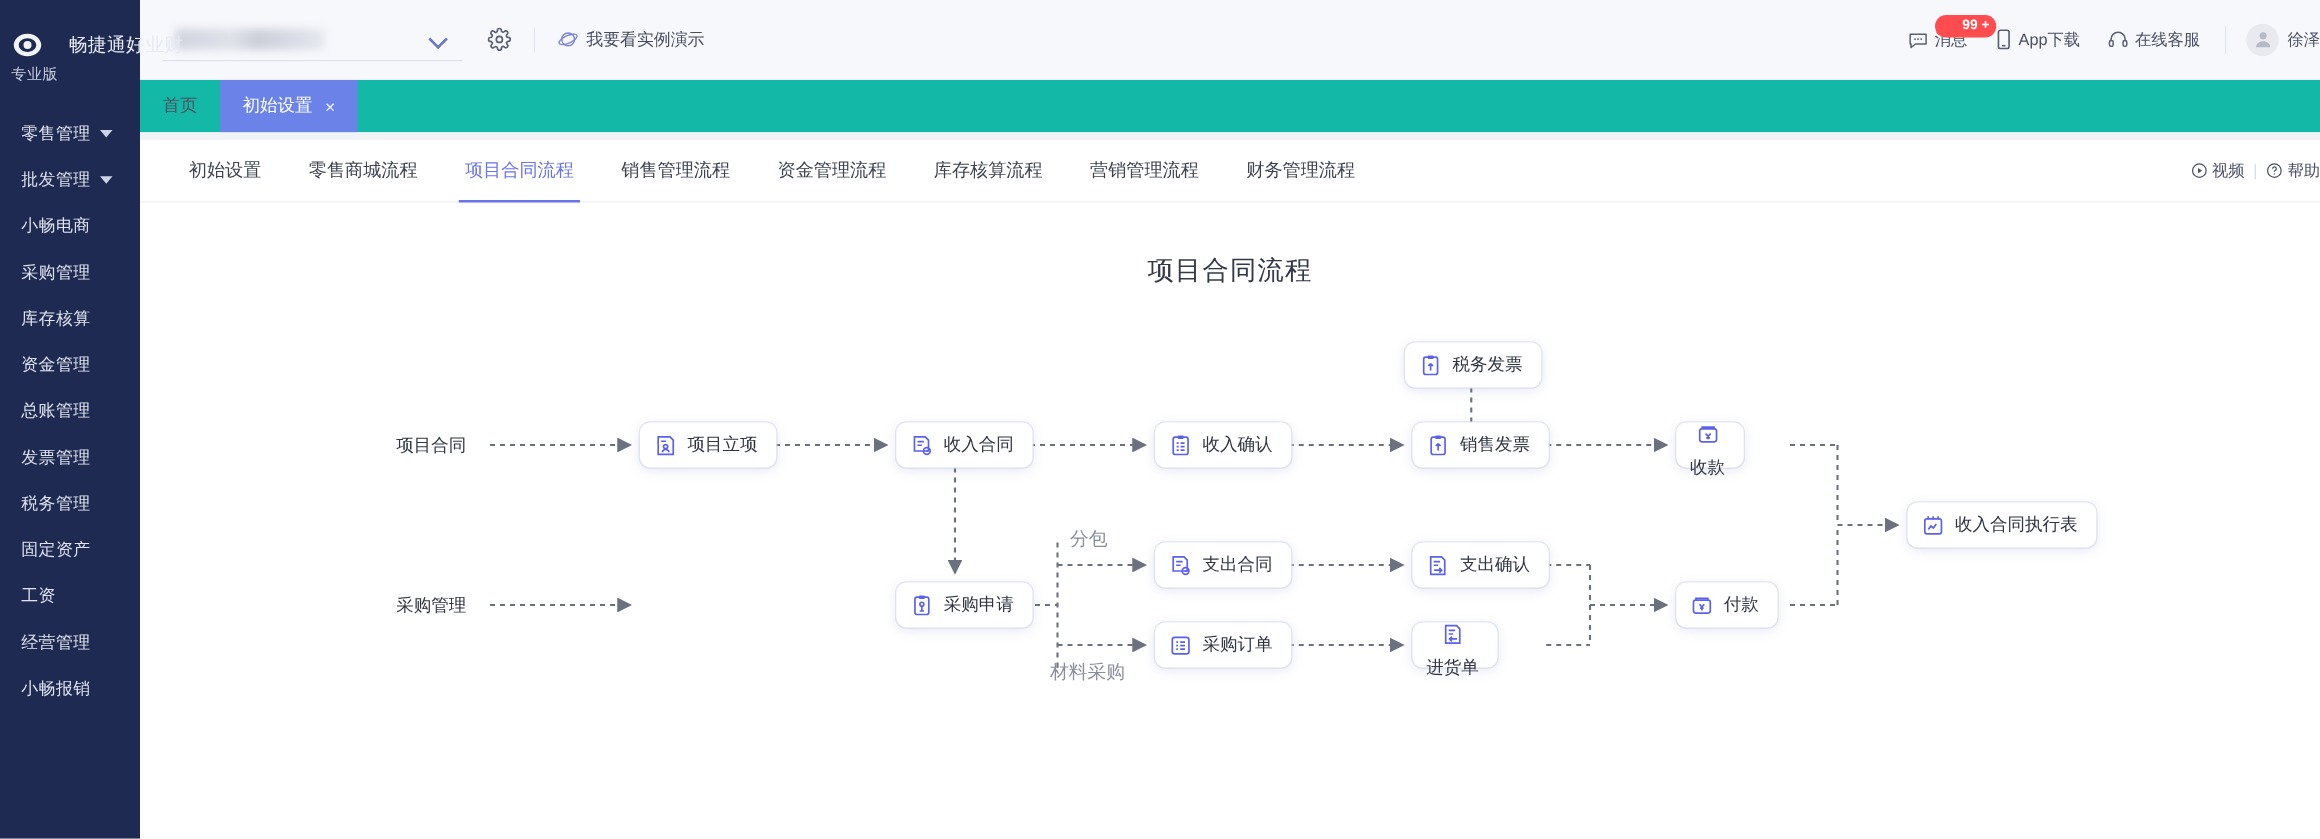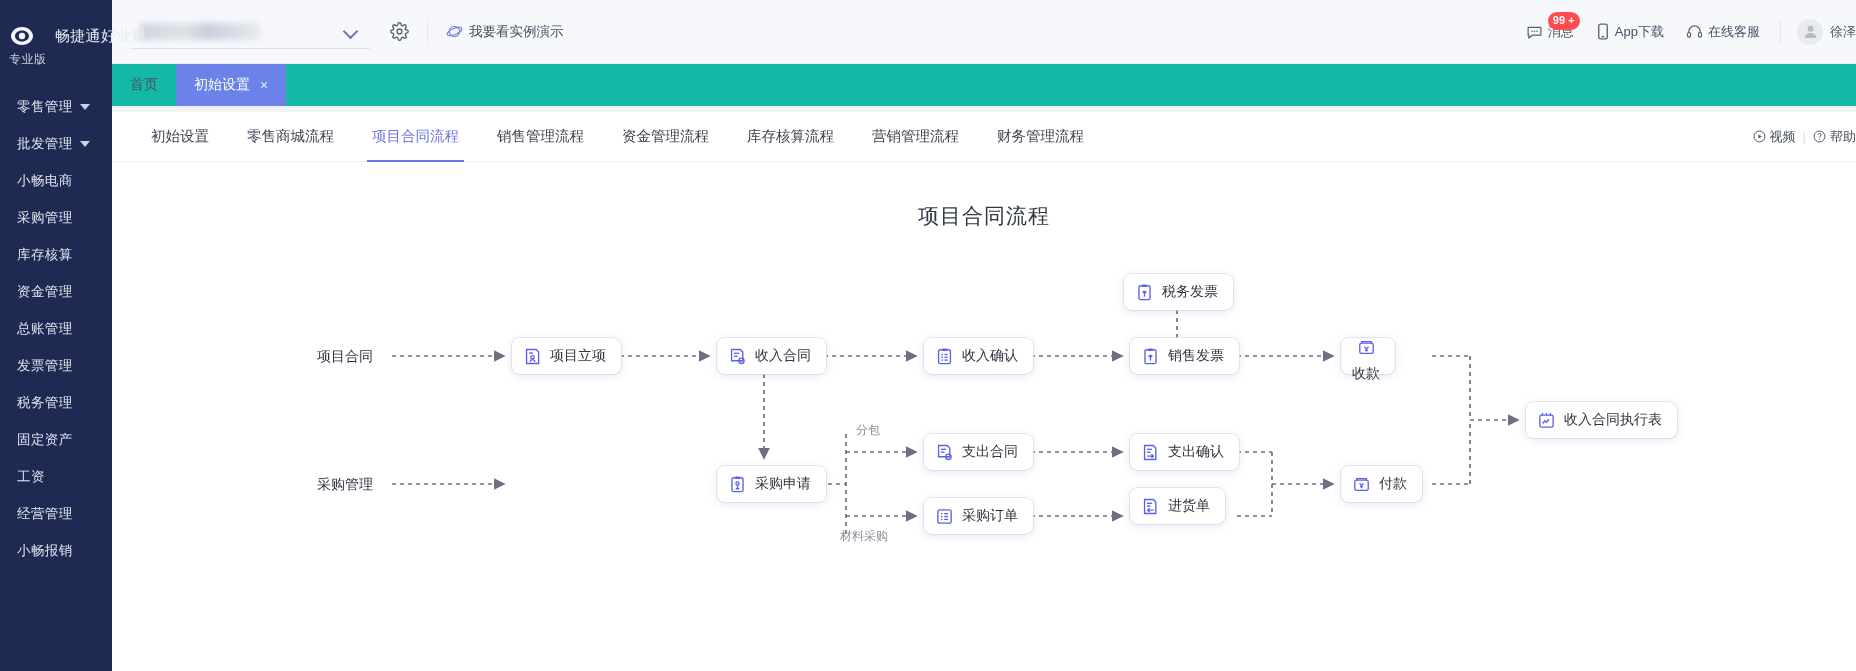--- a/index.html
+++ b/index.html
@@ -83,21 +83,21 @@
     padding-right: 0; height:100%;
   }
   .hdr-item {
     display:flex; align-items:center; gap:5px;
     color:#4a4f63; font-size:13px; margin-left:22px;
     position:relative; cursor:pointer; white-space:nowrap;
   }
   .badge {
     position:absolute; left: 22px; top: -11px;
     background:#ff4d4f; color:#fff; font-size:11px; line-height:1;
-    padding: 3px 5px 4px 5px; border-radius: 9px; font-weight:700;
+    padding: 3px 5px 4px 22px; border-radius: 9px; font-weight:700;
     white-space:nowrap;
   }
   .hdr-div { width:1px; height:22px; background:#e2e5ee; margin-left:20px; }
   .avatar {
     width:26px; height:26px; border-radius:50%;
     background:#e8eaf0; margin-left: 16px;
     display:flex; align-items:center; justify-content:center;
   }
   .uname { color:#4a4f63; font-size:13px; margin-left:7px; white-space:nowrap;
            overflow:hidden; }
@@ -156,21 +156,21 @@
     height:36px; padding: 0 15px 0 11px;
     background:#fff; border-radius:8px;
     box-shadow: 0 2px 9px rgba(92,104,180,.17), 0 0 0 1px rgba(226,229,240,.75);
     font-size:14px; color:#2f3440; white-space:nowrap; cursor:pointer;
   }
   .node .ic { width:19px; height:19px; flex:0 0 19px; display:block; }
   .rowlabel {
     position:absolute; font-size:14px; color:#2f3440; white-space:nowrap;
   }
   .edgelabel {
-    position:absolute; font-size:12px; color:#8b8f9c; white-space:nowrap;
+    position:absolute; font-size:15px; color:#8b8f9c; white-space:nowrap;
   }
 </style>
 </head>
 <body>
 
 <div id="app">
 
   <div class="sidebar">
     <div class="logo-block">
       <div class="logo-row">
@@ -510,21 +510,21 @@
           <line x1="7.6" y1="8.4" x2="9.4" y2="8.4"></line>
             <line x1="11.6" y1="8.4" x2="16.4" y2="8.4"></line>
           <line x1="7.6" y1="12" x2="9.4" y2="12"></line>
             <line x1="11.6" y1="12" x2="16.4" y2="12"></line>
           <line x1="7.6" y1="15.6" x2="9.4" y2="15.6"></line>
             <line x1="11.6" y1="15.6" x2="16.4" y2="15.6"></line>
         </svg>
         <span>采购订单</span>
       </div>
 
-      <div class="node" style="left:1018px; top:250px;">
+      <div class="node" style="left:1018px; top:260px;flex-direction:column;">
         <svg class="ic" viewBox="0 0 24 24" fill="none" stroke="#5b61e8" stroke-width="1.7">
           <path d="M4.5 3.2h11l3.2 3.2v14.4h-14.2z"></path>
           <line x1="7.5" y1="8" x2="14" y2="8"></line>
           <line x1="7.5" y1="11.6" x2="12" y2="11.6"></line>
           <path d="M16 16.6H8.4M10.8 14.2l-2.4 2.4 2.4 2.4"></path>
         </svg>
         <span>进货单</span>
       </div>
 
       <div class="node" style="left:1229px; top:228px;">

